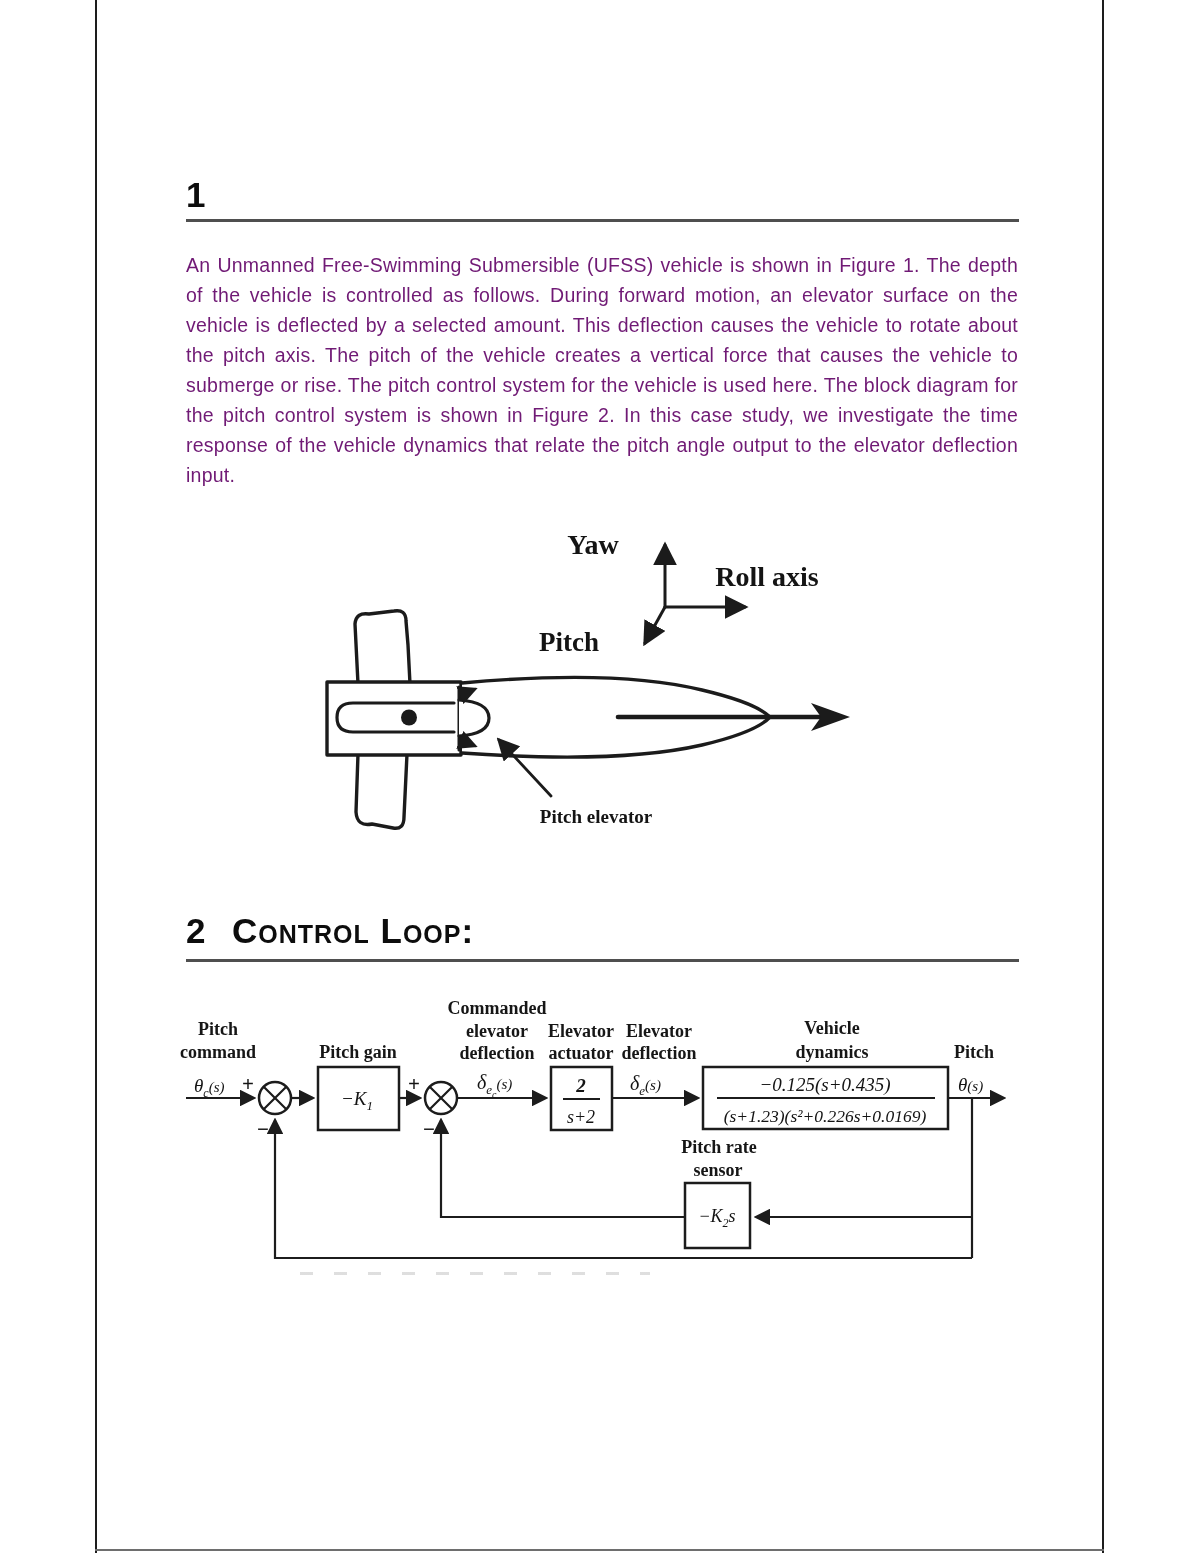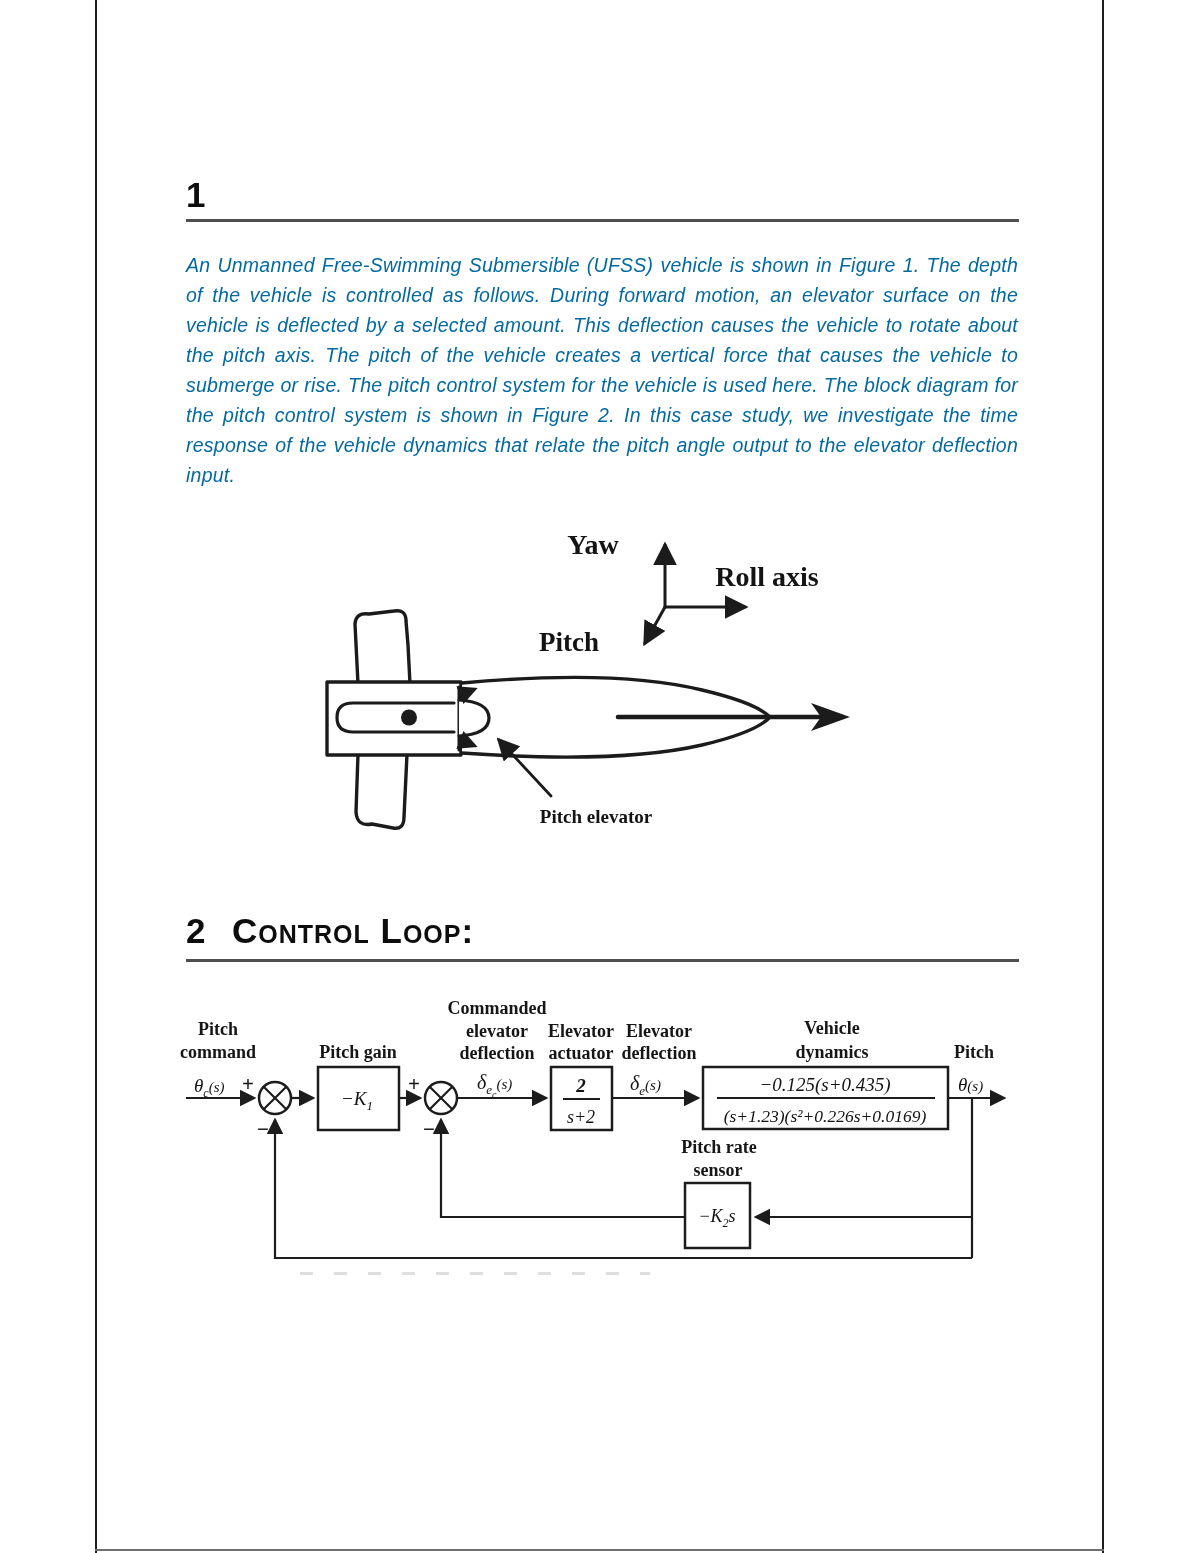--- a/index.html
+++ b/index.html
@@ -5,21 +5,21 @@
   html,body{margin:0;padding:0;background:#ffffff;}
   #page{position:relative;width:1200px;height:1553px;background:#ffffff;overflow:hidden;
         font-family:"Liberation Sans",sans-serif;color:#1a1a1a;}
   .vborder{position:absolute;top:0;width:2px;height:1553px;background:#1d1d1d;}
   .hborder{position:absolute;height:2px;background:#6e6e6e;}
   .heading{position:absolute;left:186px;display:flex;gap:26px;align-items:baseline;
            font-weight:700;font-size:35px;letter-spacing:.5px;color:#0d0d0d;}
   .heading .smallcaps{font-variant:small-caps;letter-spacing:1px;}
   .rule{position:absolute;left:186px;width:833px;height:3px;background:#4f4f4f;}
   .bodytext{position:absolute;left:186px;top:230px;width:832px;font-size:19.5px;
-            line-height:30px;text-align:justify;letter-spacing:.25px;color:#0369a1;font-style:italic;}
+            line-height:30px;text-align:justify;letter-spacing:.25px;color:#701a75;}
   svg{position:absolute;overflow:visible;}
   .ink{stroke:#1b1b1b;fill:none;stroke-linecap:round;stroke-linejoin:round;}
   .fill-white{fill:#ffffff;}
   .figlbl{font-family:"Liberation Serif",serif;font-weight:700;fill:#141414;text-anchor:middle;}
   .lbl{font-family:"Liberation Serif",serif;font-weight:600;font-size:18px;fill:#161616;text-anchor:middle;}
   .math{font-family:"Liberation Serif",serif;font-style:italic;fill:#141414;}
   .sign{font-family:"Liberation Serif",serif;font-weight:600;font-size:21px;fill:#141414;text-anchor:middle;}
   .dline{stroke:#1c1c1c;stroke-width:2.2;fill:none;}
   .dbox{stroke:#1c1c1c;stroke-width:2.5;fill:#ffffff;}
   .artifact{position:absolute;left:300px;top:1272px;width:350px;height:3px;opacity:.55;

